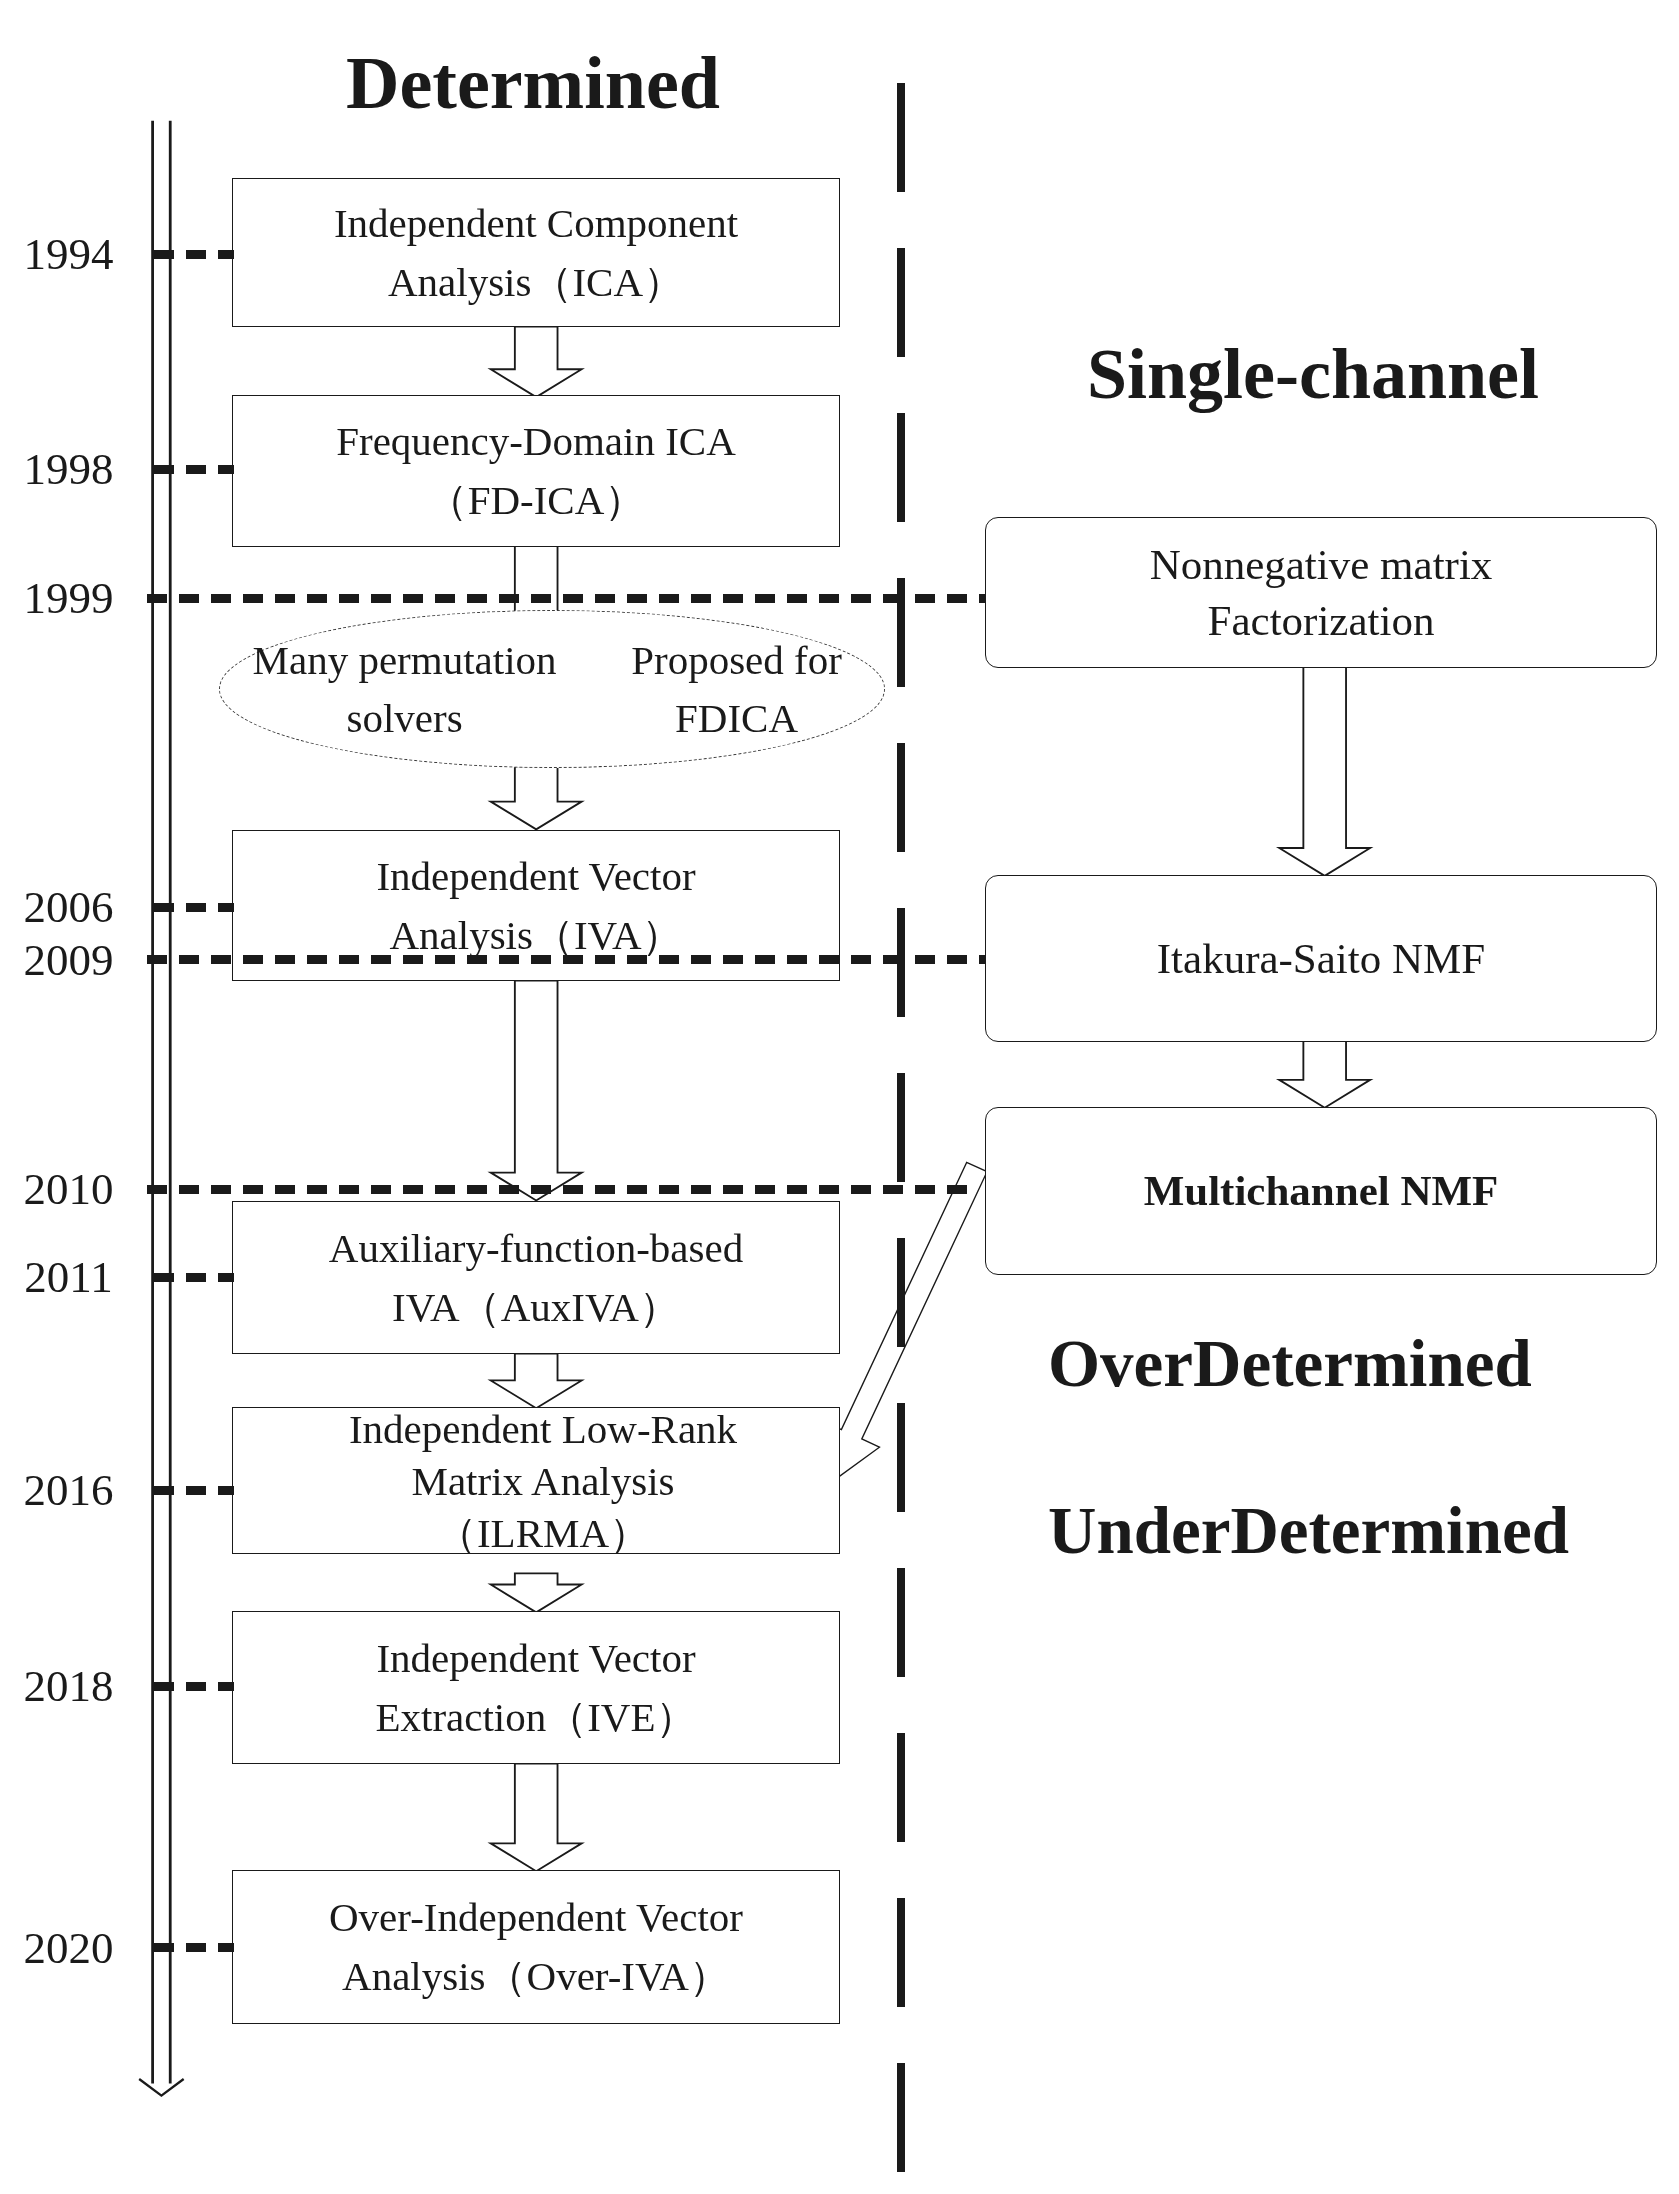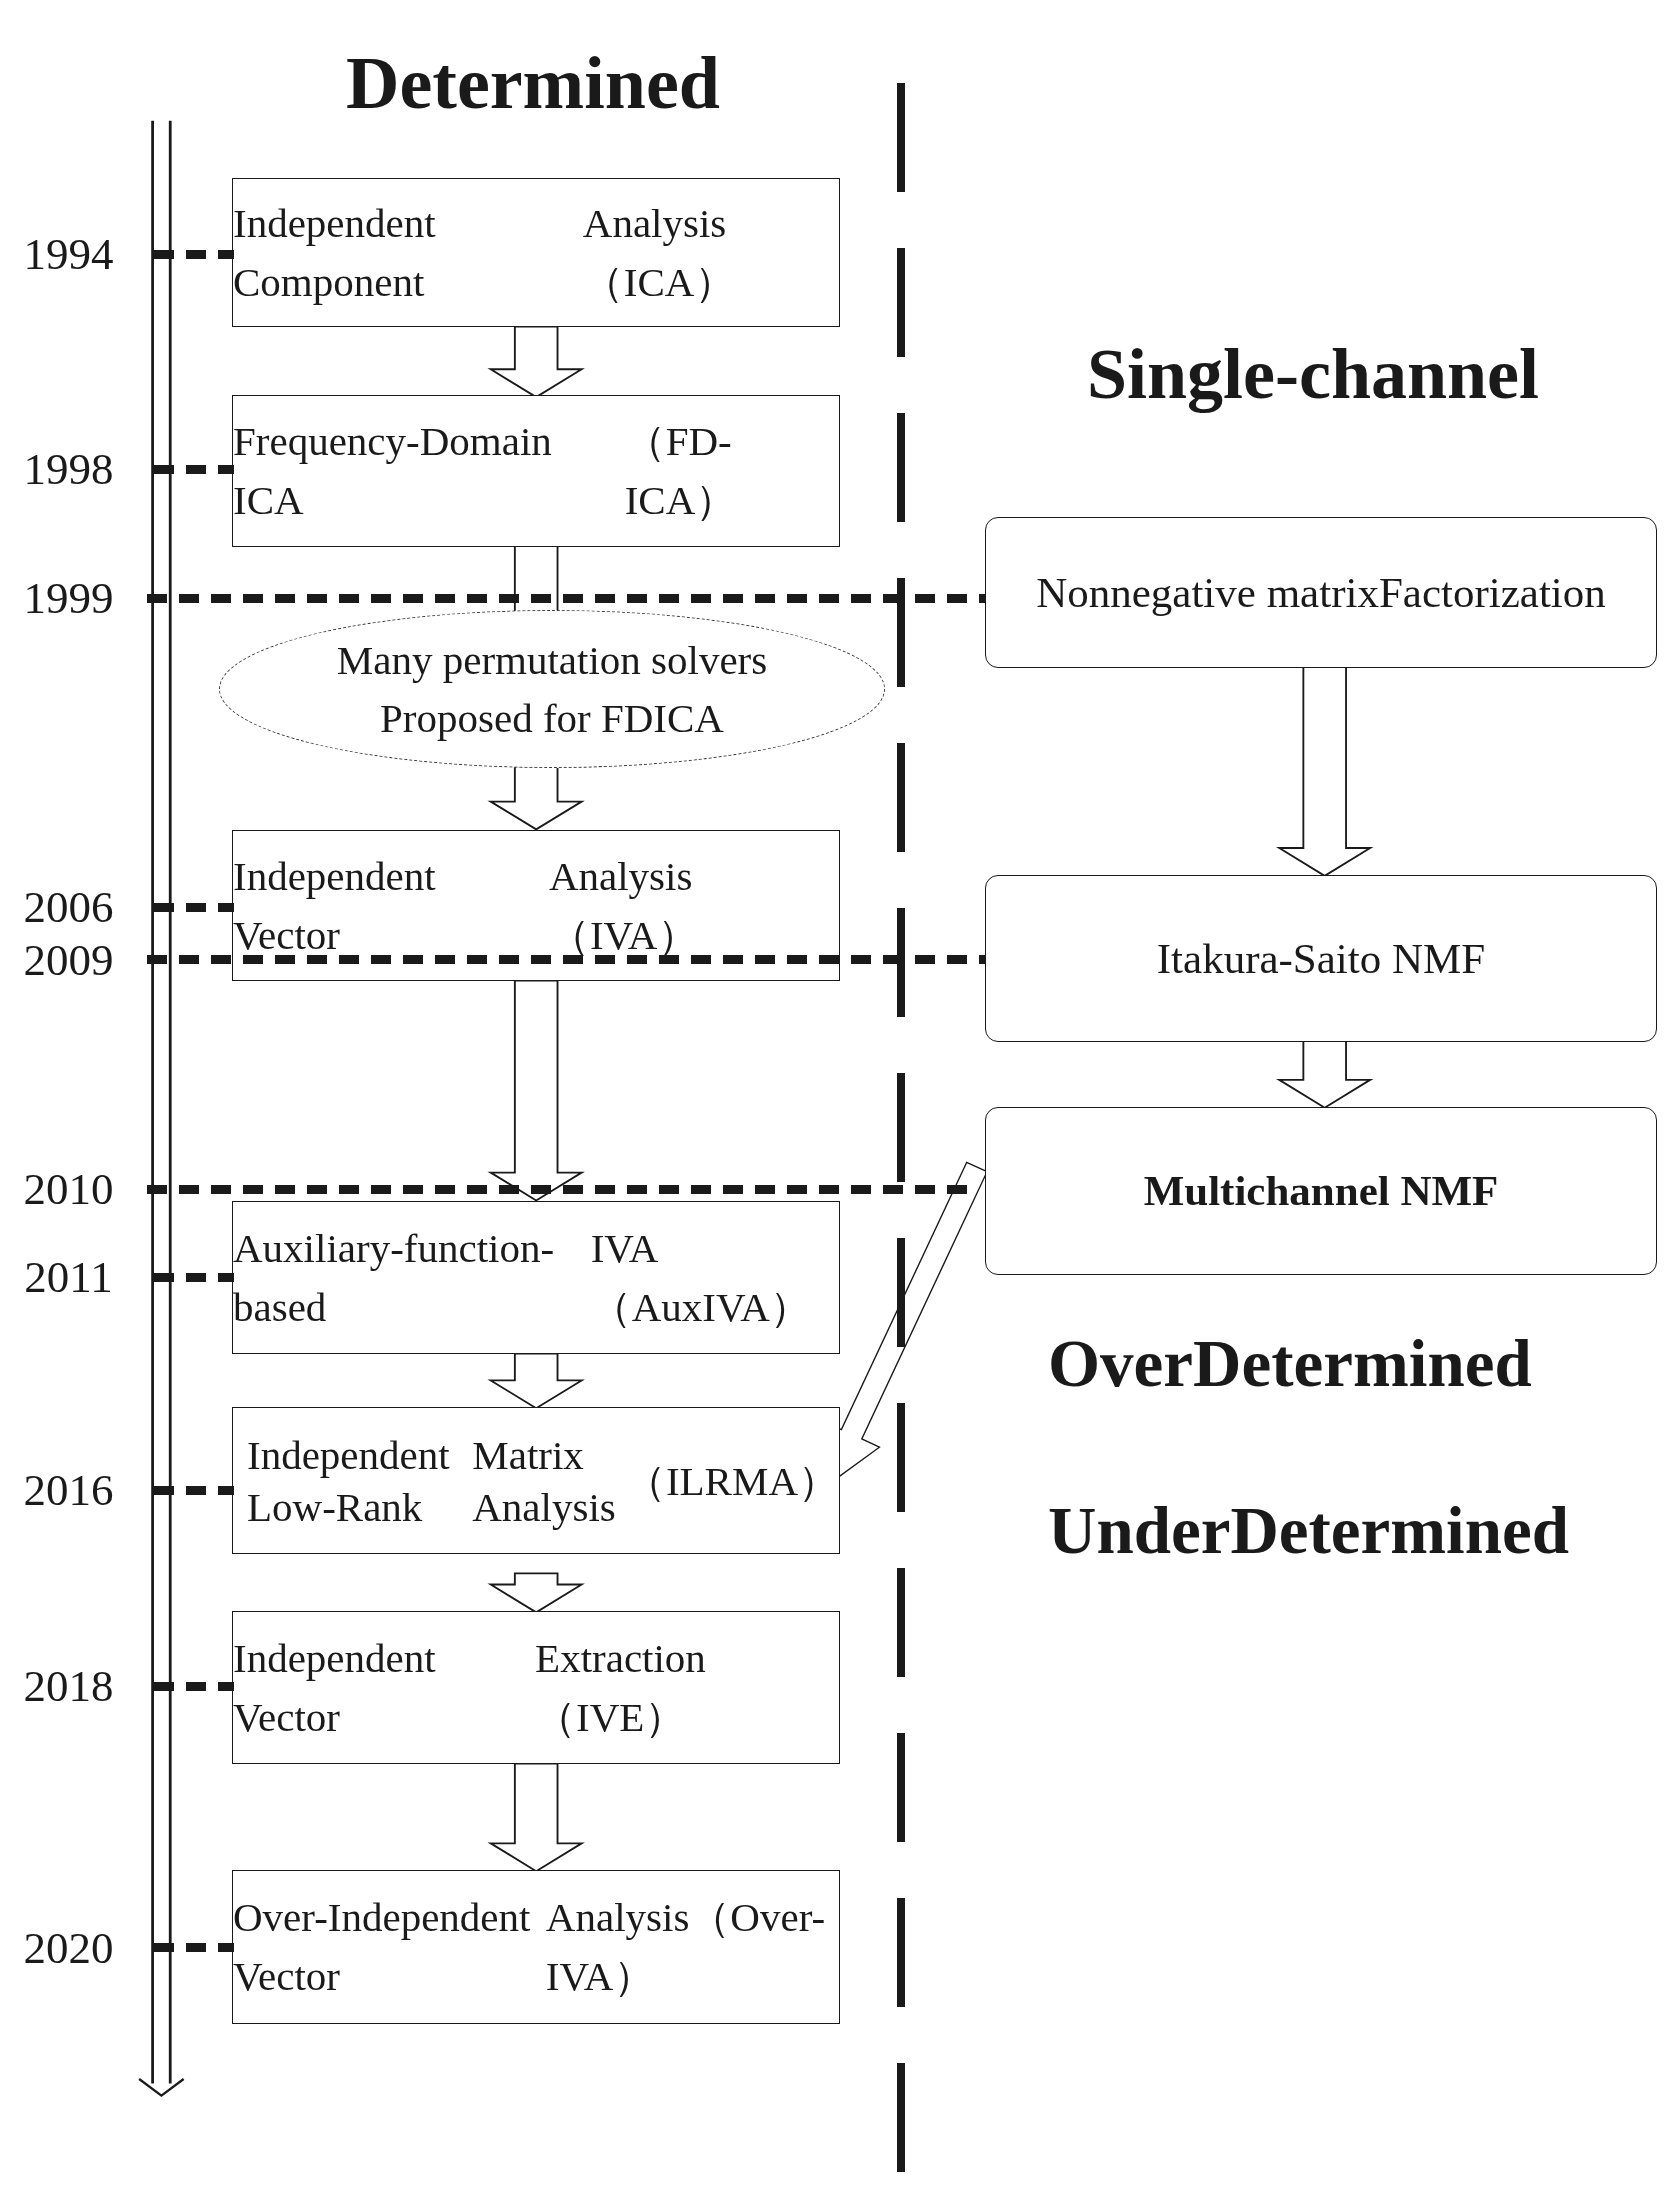--- a/index.html
+++ b/index.html
@@ -1,25 +1,25 @@
 <!DOCTYPE html>
 <html style="font-size:15px"><head>
 <meta charset="utf-8">
 <style>
   html,body{margin:0;padding:0;background:#fff;}
   .canvas{position:relative;width:1680px;height:2195px;background:#fff;overflow:hidden;
           font-family:"Liberation Serif","DejaVu Serif",serif;color:#1a1a1a;}
   svg.layer{position:absolute;left:0;top:0;z-index:1;}
   .node{position:absolute;left:232px;width:608px;border:1.9px solid #1a1a1a;background:#fff;
-        box-sizing:border-box;display:flex;flex-direction:row;justify-content:center;
-        align-items:center;text-align:left;font-size:41px;line-height:59px;z-index:2;}
+        box-sizing:border-box;display:flex;flex-direction:column;justify-content:center;
+        align-items:center;text-align:right;font-size:41px;line-height:59px;z-index:2;}
   .node.right{left:985px;width:672px;font-size:43px;line-height:56px;border-radius:13px;}
   .node.tight{line-height:52px;}
   .ellipse{position:absolute;left:219px;top:610px;width:666px;height:158px;border:1.4px dashed #3a3a3a;
-        border-radius:50%;background:#fff;box-sizing:border-box;display:flex;flex-direction:column;
+        border-radius:50%;background:#fff;box-sizing:border-box;display:flex;flex-direction:row;
         justify-content:center;align-items:center;text-align:center;font-size:41px;line-height:58px;z-index:2;}
   .heading{position:absolute;font-weight:bold;white-space:nowrap;z-index:3;}
   .year{position:absolute;left:0;width:137px;text-align:center;font-size:45px;line-height:48px;z-index:4;}
   .hdash{position:absolute;height:9.3px;z-index:3;
          background:repeating-linear-gradient(90deg,#1a1a1a 0 20.4px,rgba(0,0,0,0) 20.4px 32px);}
   .vdash{position:absolute;left:897px;top:83px;width:8.3px;height:2098px;z-index:3;
          background:repeating-linear-gradient(180deg,#1a1a1a 0 109px,rgba(0,0,0,0) 109px 165px);}
 </style>
 </head>
 <body>

